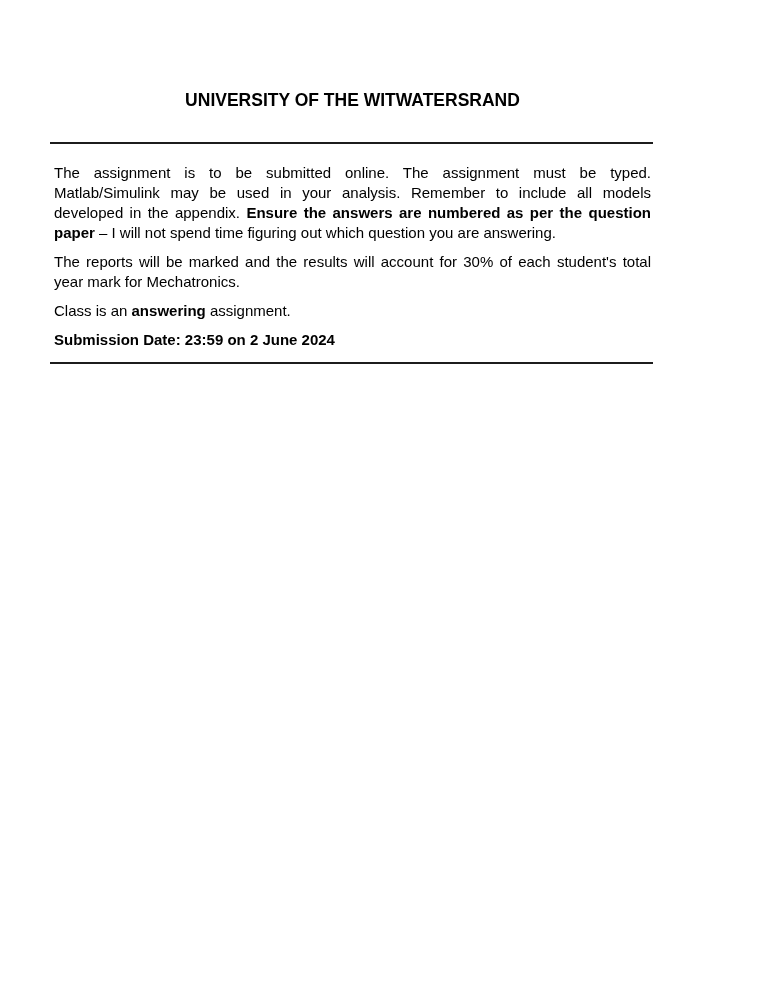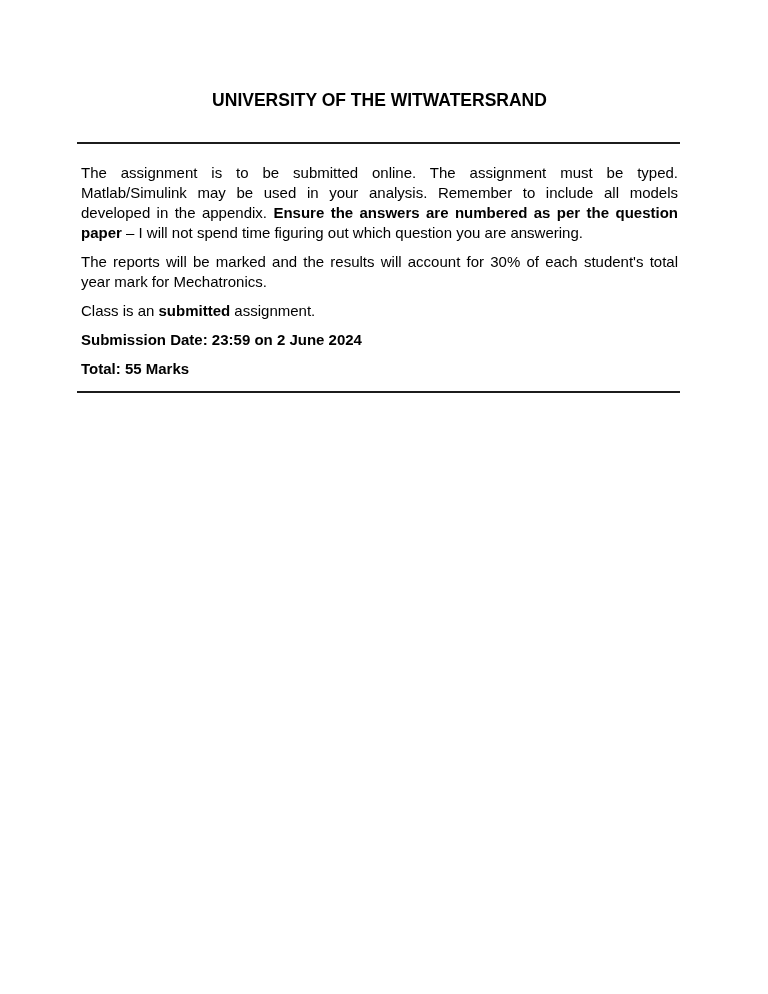--- a/index.html
+++ b/index.html
@@ -13,21 +13,21 @@
     -webkit-font-smoothing: antialiased;
   }
   .page {
     position: relative;
     width: 768px;
     height: 994px;
     background: #ffffff;
     overflow: hidden;
   }
   .content {
-    margin-left: 81px;
+    margin-left: 54px;
     width: 597px;
   }
   .doc-header {
     padding-top: 83px;
     text-align: center;
   }
   .h-line {
     font-weight: bold;
     font-size: 17.5px;
     line-height: 35px;
@@ -60,21 +60,20 @@
 
     <header class="doc-header">
       <div class="h-line">UNIVERSITY OF THE WITWATERSRAND</div>
     </header>
 
     <div class="rule rule-top"></div>
 
     <main class="doc-body">
       <p class="just"><span>The assignment is to be submitted online. The assignment must be typed. Matlab/Simulink may be used in your analysis. Remember to include all models developed in the appendix. </span><strong>Ensure the answers are numbered as per the question paper</strong><span> – I will not spend time figuring out which question you are answering.</span></p>
       <p class="just">The reports will be marked and the results will account for 30% of each student's total year mark for Mechatronics.</p>
-      <p><span>Class is an </span><strong>submitted</strong><span> assignment.</span></p>
+      <p><span>Class is an </span><strong>answering</strong><span> assignment.</span></p>
       <p class="b">Submission Date: 23:59 on 2 June 2024</p>
-      <p class="b">Total: 55 Marks</p>
     </main>
 
     <div class="rule rule-bottom"></div>
 
   </div>
 </div>
 
 </body></html>

